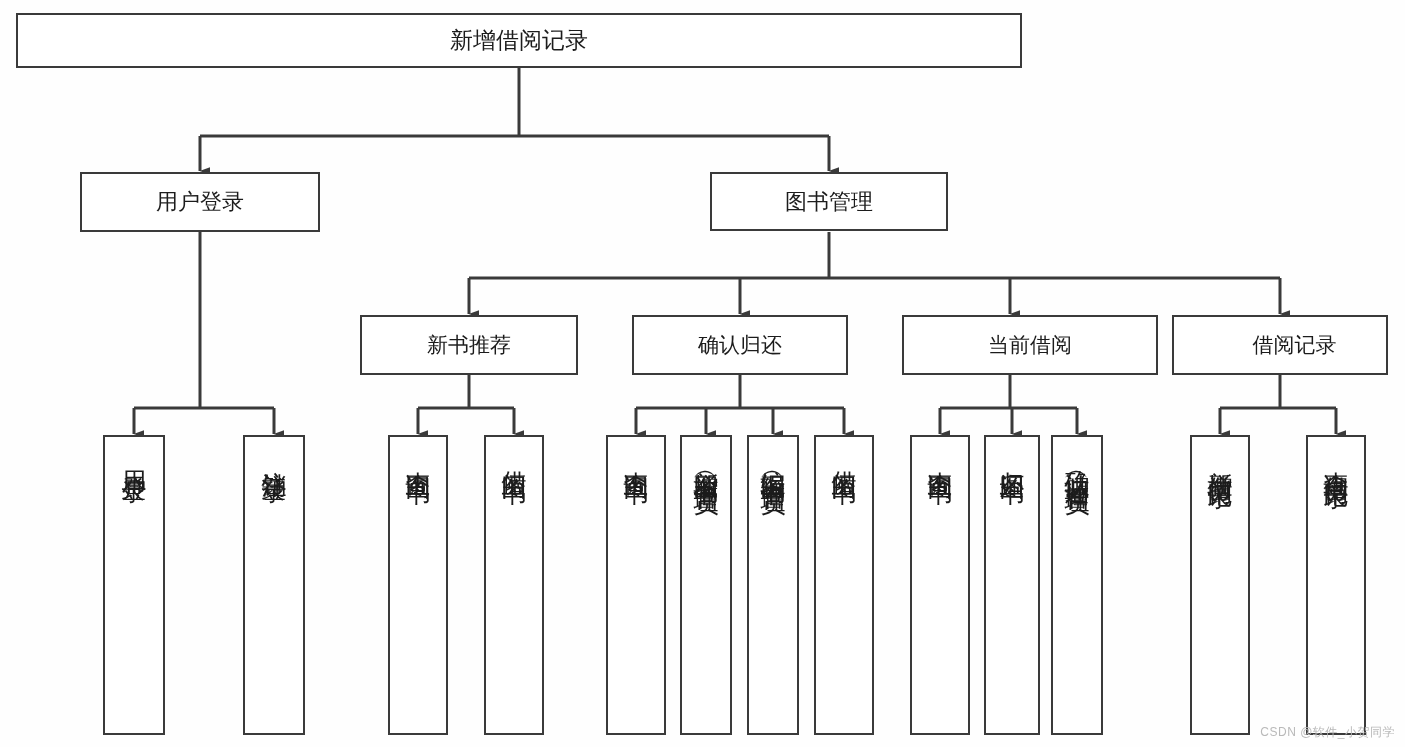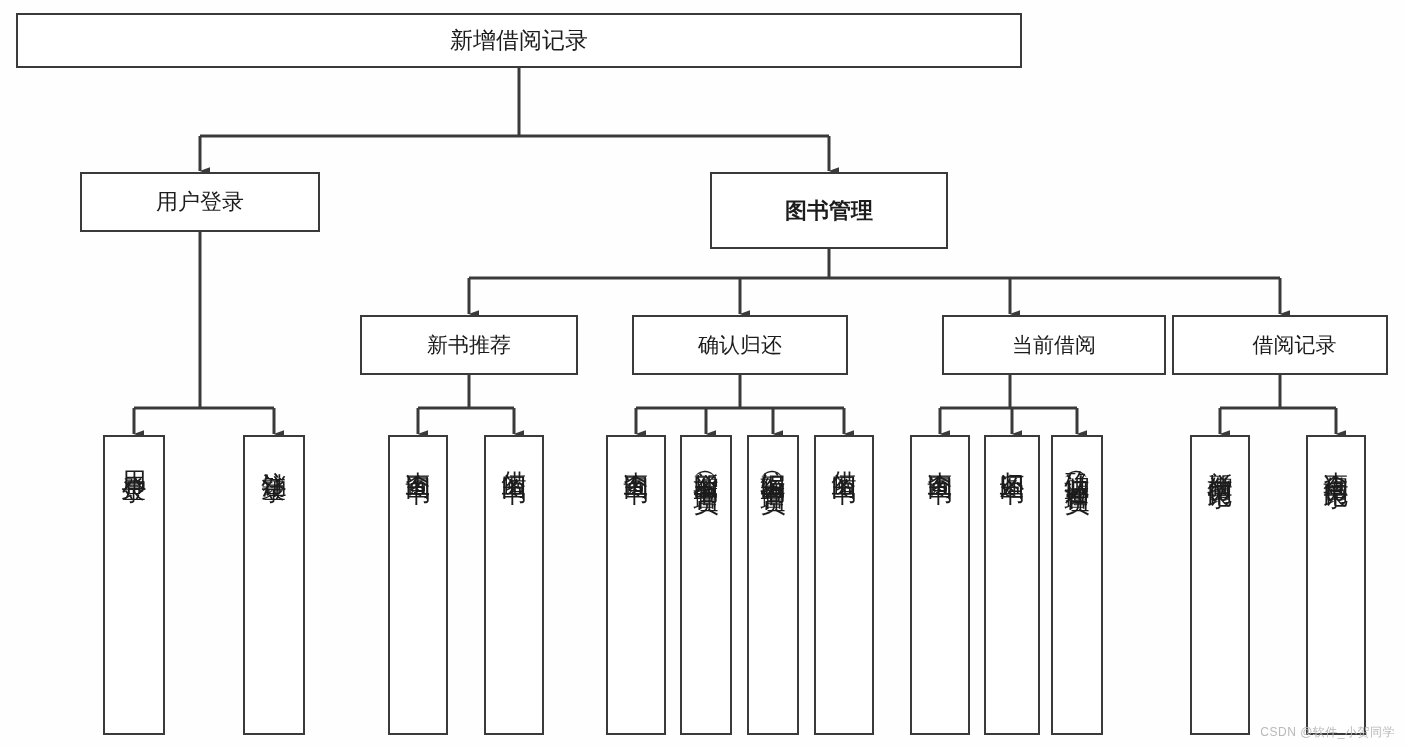--- a/index.html
+++ b/index.html
@@ -118,31 +118,31 @@
       </g>
   </svg>
 
   <div class="node-box node-root" style="left: 16px; top: 13px; width: 1006px; height: 55px;">
     <span class="node-label">新增借阅记录</span>
   </div>
 
   <div class="node-box node-level1" style="left: 80px; top: 172px; width: 240px; height: 60px;">
     <span class="node-label">用户登录</span>
   </div>
-  <div class="node-box node-level1" style="left: 710px; top: 172px; width: 238px; height: 77px; font-weight: bold;">
+  <div class="node-box node-level1" style="left: 710px; top: 172px; width: 238px; height: 59px;">
     <span class="node-label">图书管理</span>
   </div>
 
   <div class="node-box node-level2" style="left: 360px; top: 315px; width: 218px; height: 60px;">
     <span class="node-label">新书推荐</span>
   </div>
   <div class="node-box node-level2" style="left: 632px; top: 315px; width: 216px; height: 60px;">
     <span class="node-label">确认归还</span>
   </div>
-  <div class="node-box node-level2" style="left: 902px; top: 315px; width: 224px; height: 60px; margin-left: 40px;">
+  <div class="node-box node-level2" style="left: 902px; top: 315px; width: 256px; height: 60px;">
     <span class="node-label">当前借阅</span>
   </div>
   <div class="node-box node-level2" style="left: 1172px; top: 315px; width: 216px; height: 60px; padding-left: 29px;">
     <span class="node-label">借阅记录</span>
   </div>
 
   <div class="node-box node-leaf" style="left: 103px; top: 435px; width: 62px; height: 300px;">
     <span class="node-label">用户登录</span>
   </div>
   <div class="node-box node-leaf" style="left: 243px; top: 435px; width: 62px; height: 300px;">

